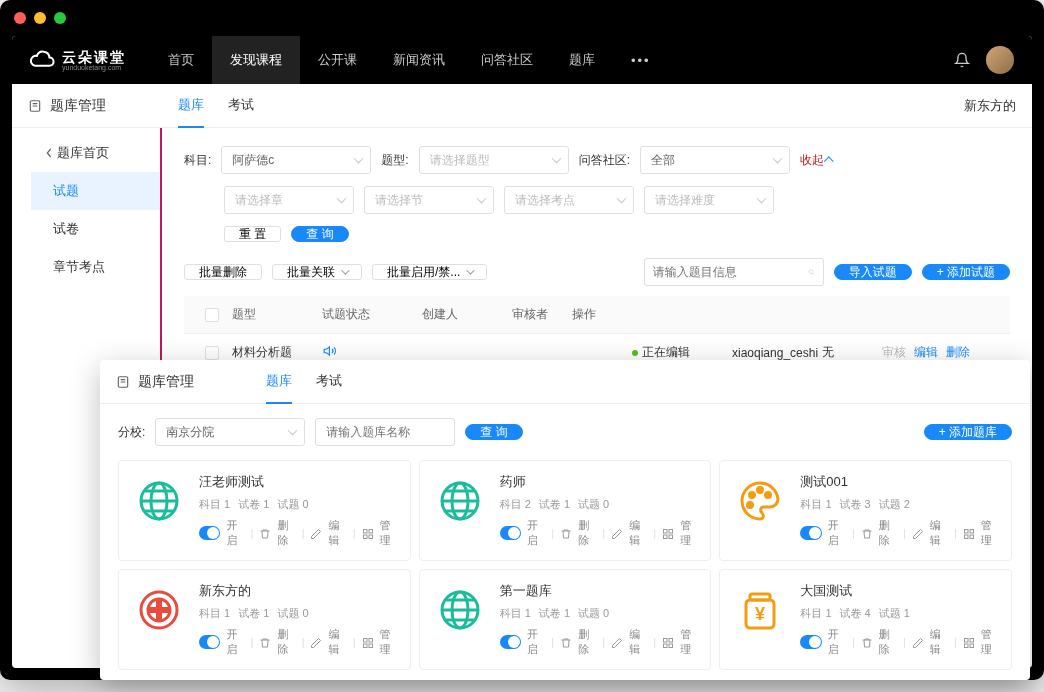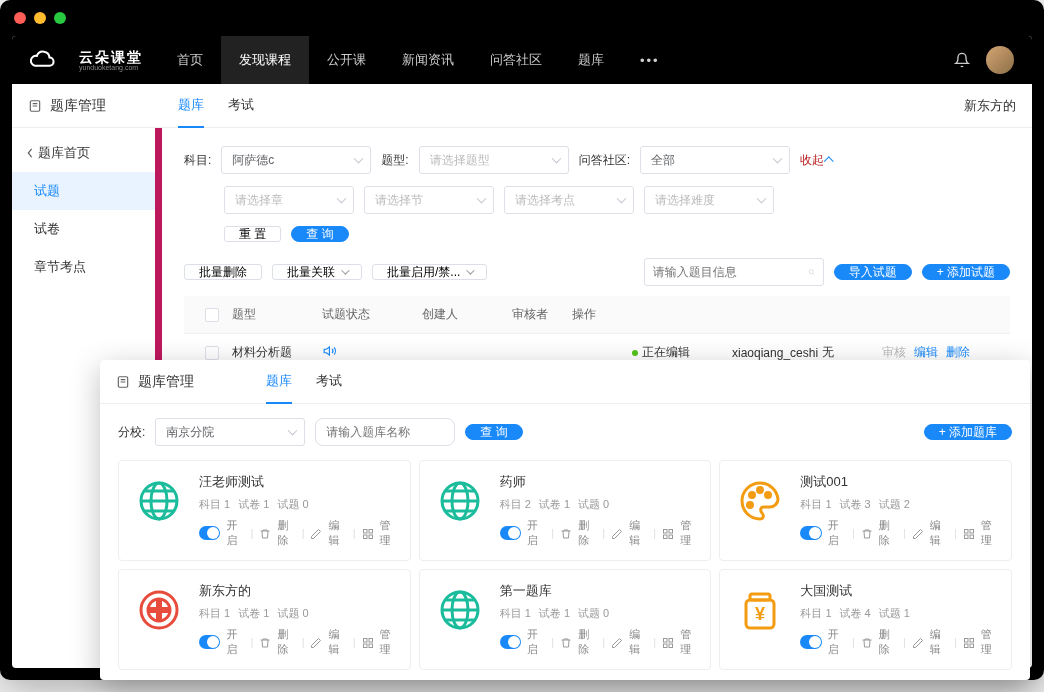--- a/index.html
+++ b/index.html
@@ -8,21 +8,21 @@
 .mac-window { position: absolute; top: 0; left: 0; width: 1044px; height: 680px; background: #000; border-radius: 10px; overflow: hidden; box-shadow: 0 10px 40px rgba(0,0,0,0.3); }
 .mac-titlebar { height: 36px; display: flex; align-items: center; padding-left: 14px; gap: 8px; }
 .mac-dot { width: 12px; height: 12px; border-radius: 50%; }
 .mac-red { background: #ff5f57; }
 .mac-yellow { background: #febc2e; }
 .mac-green { background: #28c840; }
 
 .app1 { position: absolute; top: 36px; left: 12px; right: 12px; bottom: 12px; background: #fff; border-radius: 4px; overflow: hidden; }
 
 .topnav { height: 48px; background: #000; display: flex; align-items: center; padding: 0 18px; color: #ccc; }
-.logo { display: flex; align-items: center; gap: 23px; margin-right: 16px; }
+.logo { display: flex; align-items: center; gap: 6px; margin-right: 24px; }
 .logo-mark { width: 26px; height: 22px; position: relative; }
 .logo-mark svg { width: 100%; height: 100%; }
 .logo-text { display: flex; flex-direction: column; line-height: 1; }
 .logo-text .zh { font-size: 14px; font-weight: bold; color: #fff; letter-spacing: 2px; }
 .logo-text .en { font-size: 7px; color: #888; }
 .nav-item { padding: 0 18px; height: 48px; display: flex; align-items: center; cursor: pointer; font-size: 13px; }
 .nav-item.active { background: #222; color: #fff; }
 .nav-spacer { flex: 1; }
 .nav-icon { width: 32px; display: flex; justify-content: center; cursor: pointer; }
 .bell { width: 16px; height: 16px; }
@@ -32,21 +32,21 @@
 .subhead { height: 44px; display: flex; align-items: center; border-bottom: 1px solid #eee; padding: 0 16px; }
 .subhead-left { display: flex; align-items: center; gap: 8px; width: 150px; }
 .doc-icon { width: 14px; height: 14px; }
 .subhead-title { font-size: 14px; }
 .tabs { display: flex; gap: 24px; }
 .tab { padding: 12px 0; font-size: 13px; cursor: pointer; border-bottom: 2px solid transparent; }
 .tab.active { color: #1989fa; border-bottom-color: #1989fa; }
 .subhead-right { margin-left: auto; font-size: 13px; }
 
 .body1 { display: flex; height: calc(100% - 92px); }
-.sidebar { width: 150px; border-right: 7px solid #be185d; padding-top: 6px; }
+.sidebar { width: 150px; border-right: 2px solid #be185d; padding-top: 6px; padding-left: 19px; }
 .back-link { display: flex; align-items: center; gap: 4px; padding: 10px 14px; font-size: 13px; cursor: pointer; }
 .side-item { padding: 10px 22px; font-size: 13px; cursor: pointer; }
 .side-item.active { background: #e8f3ff; color: #1989fa; }
 
 .main { flex: 1; padding: 18px 22px; overflow: hidden; }
 .filter-row { display: flex; align-items: center; gap: 10px; margin-bottom: 12px; flex-wrap: wrap; }
 .flabel { font-size: 12px; color: #333; }
 .select { position: relative; border: 1px solid #dcdfe6; border-radius: 3px; height: 28px; padding: 0 24px 0 10px; display: flex; align-items: center; font-size: 12px; color: #606266; background: #fff; cursor: pointer; min-width: 120px; }
 .select.placeholder { color: #bbb; }
 .select::after { content: ""; position: absolute; right: 8px; top: 50%; width: 6px; height: 6px; border-right: 1px solid #c0c4cc; border-bottom: 1px solid #c0c4cc; transform: translateY(-70%) rotate(45deg); }
@@ -77,21 +77,21 @@
 .sound-icon { color: #1989fa; }
 .status-dot { display: inline-block; width: 6px; height: 6px; border-radius: 50%; background: #52c41a; margin-right: 4px; vertical-align: middle; }
 .op-link { color: #1989fa; cursor: pointer; }
 .op-link.muted { color: #bbb; }
 
 
 .app2 { position: absolute; top: 360px; left: 100px; width: 930px; height: 320px; background: #fff; border-radius: 4px; box-shadow: 0 8px 30px rgba(0,0,0,0.25); overflow: hidden; display: flex; flex-direction: column; }
 .app2 .subhead { border-bottom: 1px solid #eee; }
 .app2-body { padding: 14px 18px; flex: 1; overflow: hidden; }
 .filter2 { display: flex; align-items: center; gap: 10px; margin-bottom: 14px; }
-.textinput { border: 1px solid #dcdfe6; border-radius: 8px; height: 28px; padding: 0 10px; font-size: 12px; width: 140px; }
+.textinput { border: 1px solid #dcdfe6; border-radius: 3px; height: 28px; padding: 0 10px; font-size: 12px; width: 140px; }
 .grid { display: grid; grid-template-columns: repeat(3, 1fr); gap: 8px; }
 .card { border: 1px solid #eee; border-radius: 4px; padding: 12px; display: flex; gap: 12px; }
 .card-icon { width: 56px; height: 56px; border-radius: 6px; display: flex; align-items: center; justify-content: center; flex-shrink: 0; }
 .card-body { flex: 1; display: flex; flex-direction: column; gap: 6px; }
 .card-title { font-size: 13px; font-weight: 500; }
 .card-meta { font-size: 11px; color: #999; display: flex; gap: 8px; }
 .card-ops { display: flex; align-items: center; gap: 6px; font-size: 11px; color: #888; }
 .toggle { width: 26px; height: 14px; background: #1989fa; border-radius: 7px; position: relative; cursor: pointer; }
 .toggle::after { content: ""; position: absolute; right: 1px; top: 1px; width: 12px; height: 12px; background: #fff; border-radius: 50%; }
 .vdiv { color: #e0e0e0; }

